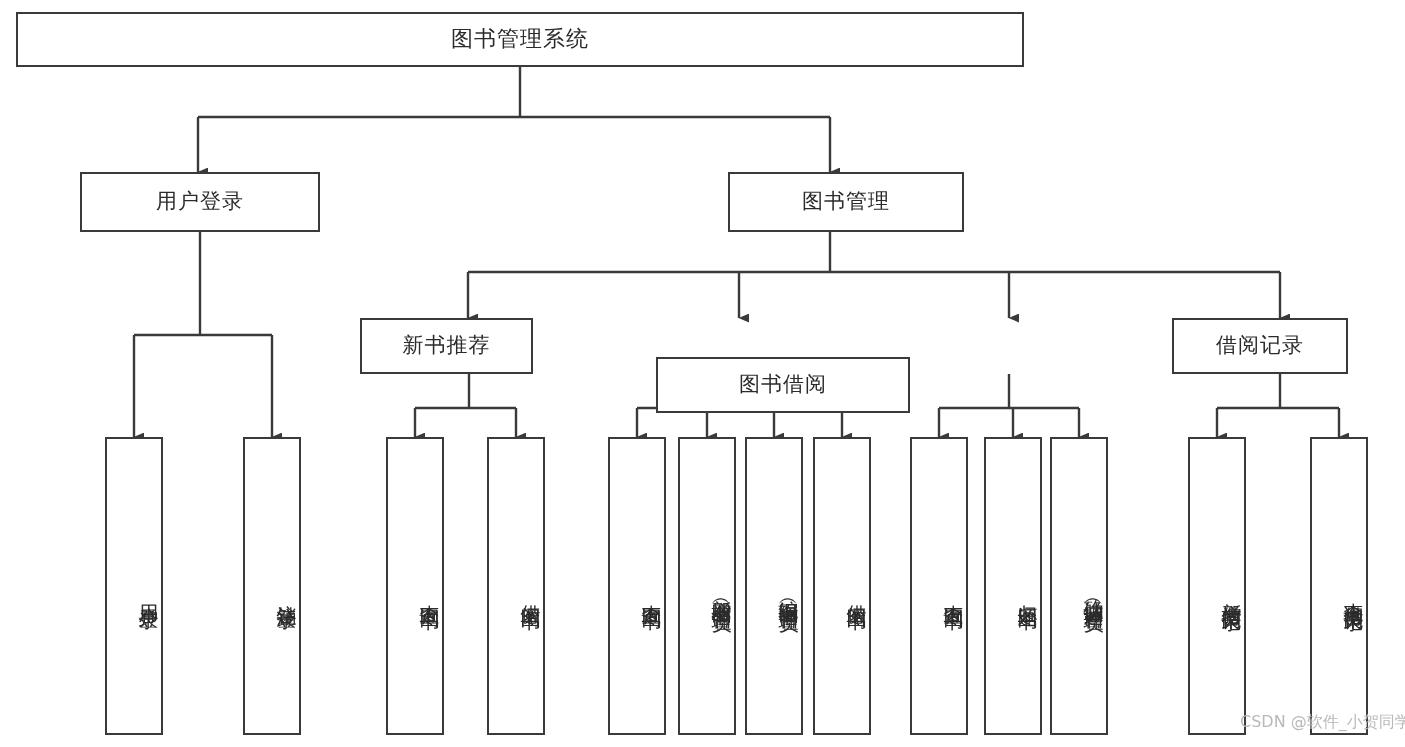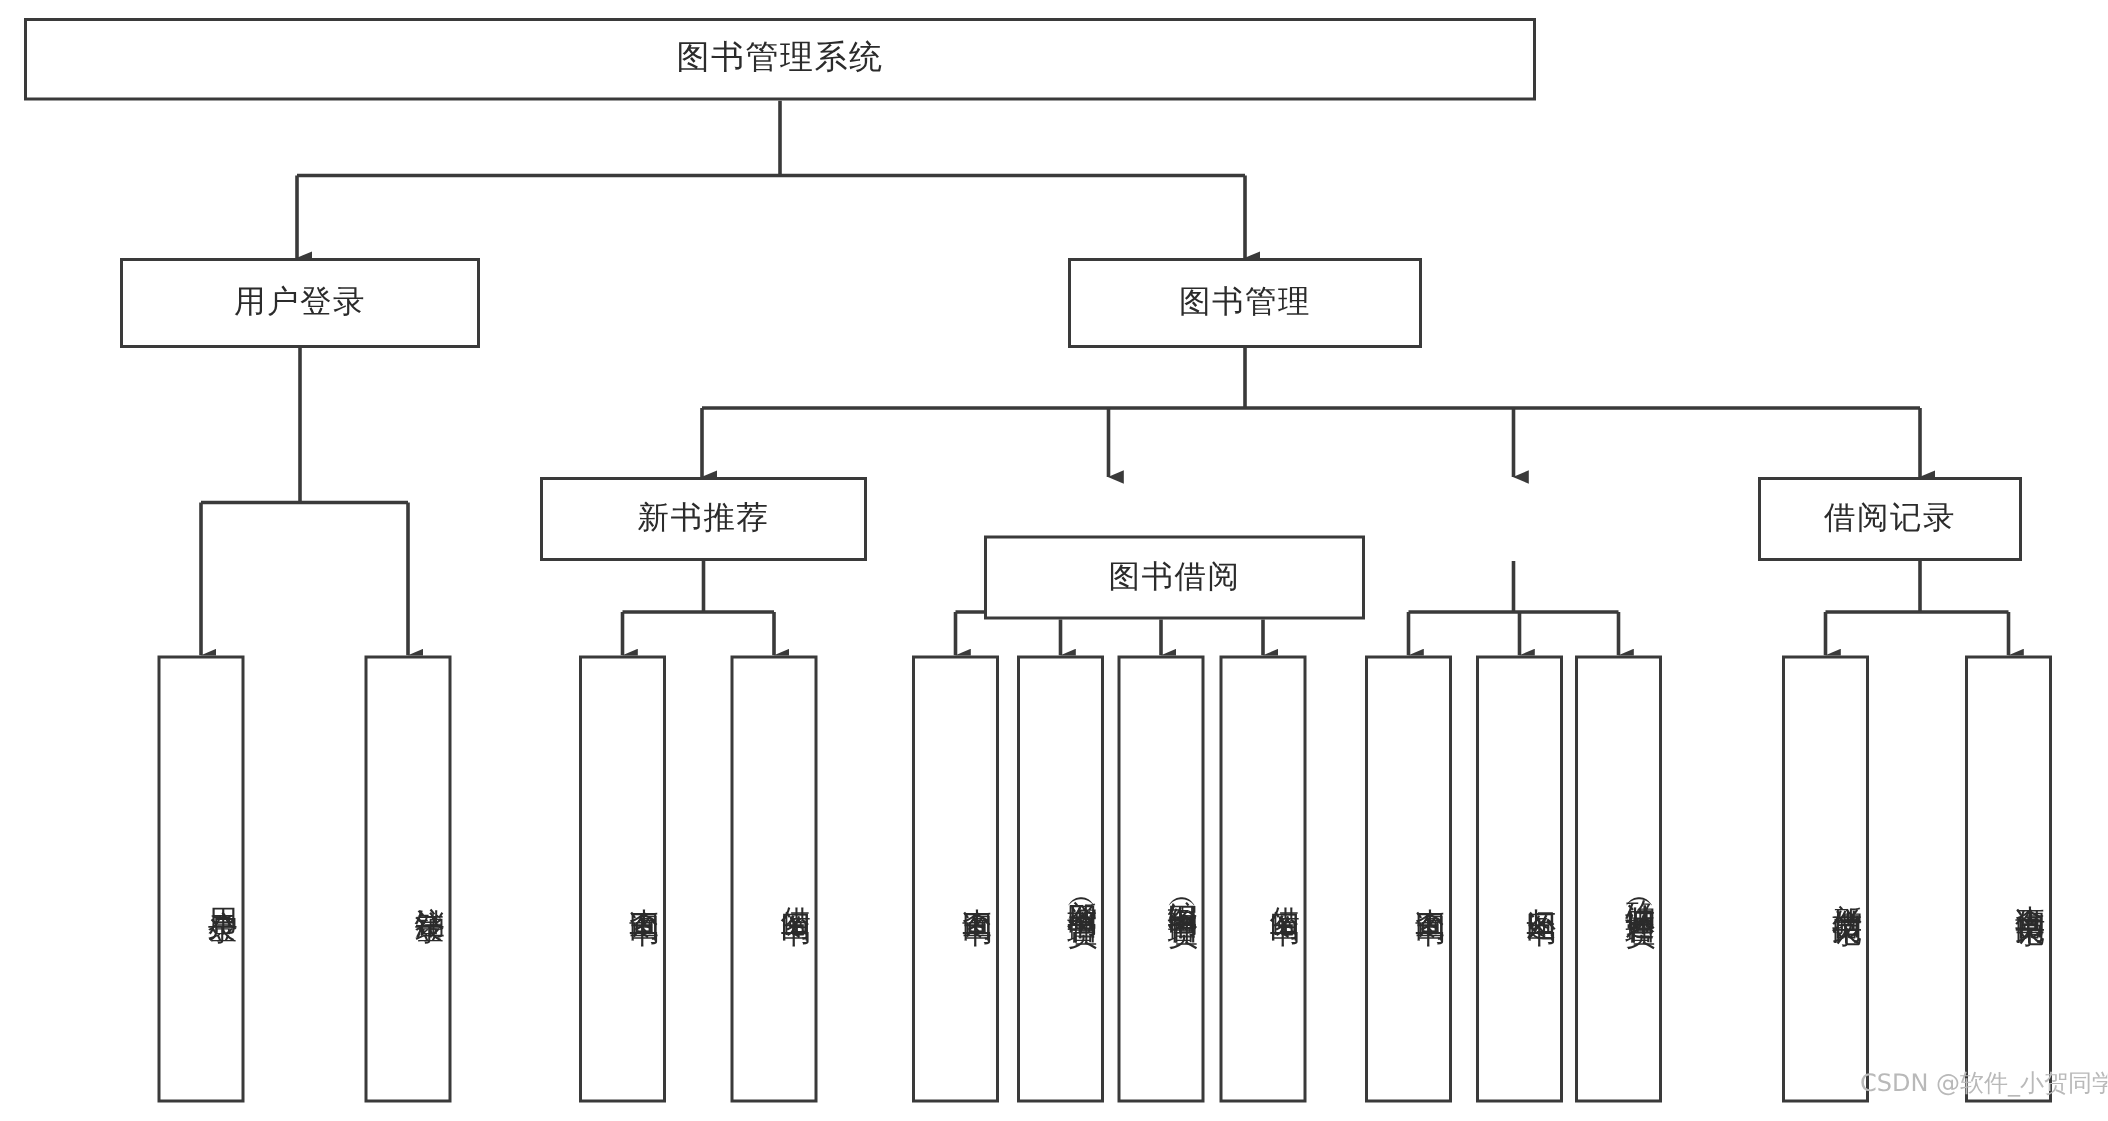--- a/index.html
+++ b/index.html
@@ -119,24 +119,24 @@
         <path d="M 1339 408 L 1339 437" fill="none" stroke="#3a3a3a" stroke-width="2.4" stroke-linecap="butt" marker-end="url(#arrowhead)"></path>
       </g>
   </svg>
 
   <div class="node h root" style="left: 16px; top: 12px; width: 1008px; height: 55px;">
       <span>图书管理系统</span>
     </div>
     <div class="node h" style="left: 80px; top: 172px; width: 240px; height: 60px;">
       <span>用户登录</span>
     </div>
-    <div class="node h" style="left: 712px; top: 172px; width: 236px; height: 60px;">
+    <div class="node h" style="left: 728px; top: 172px; width: 236px; height: 60px;">
       <span>图书管理</span>
     </div>
-    <div class="node h" style="left: 360px; top: 318px; width: 218px; height: 56px;">
+    <div class="node h" style="left: 360px; top: 318px; width: 173px; height: 56px;">
       <span>新书推荐</span>
     </div>
     <div class="node h" style="left: 656px; top: 318px; width: 254px; height: 56px; margin-top: 39px;">
       <span>图书借阅</span>
     </div>
     <div class="node h" style="left: 1172px; top: 318px; width: 176px; height: 56px;">
       <span>借阅记录</span>
     </div>
     <div class="node v" style="left: 105px; top: 437px; width: 58px; height: 298px;">
       <span class="vlabel">用户登录</span>

